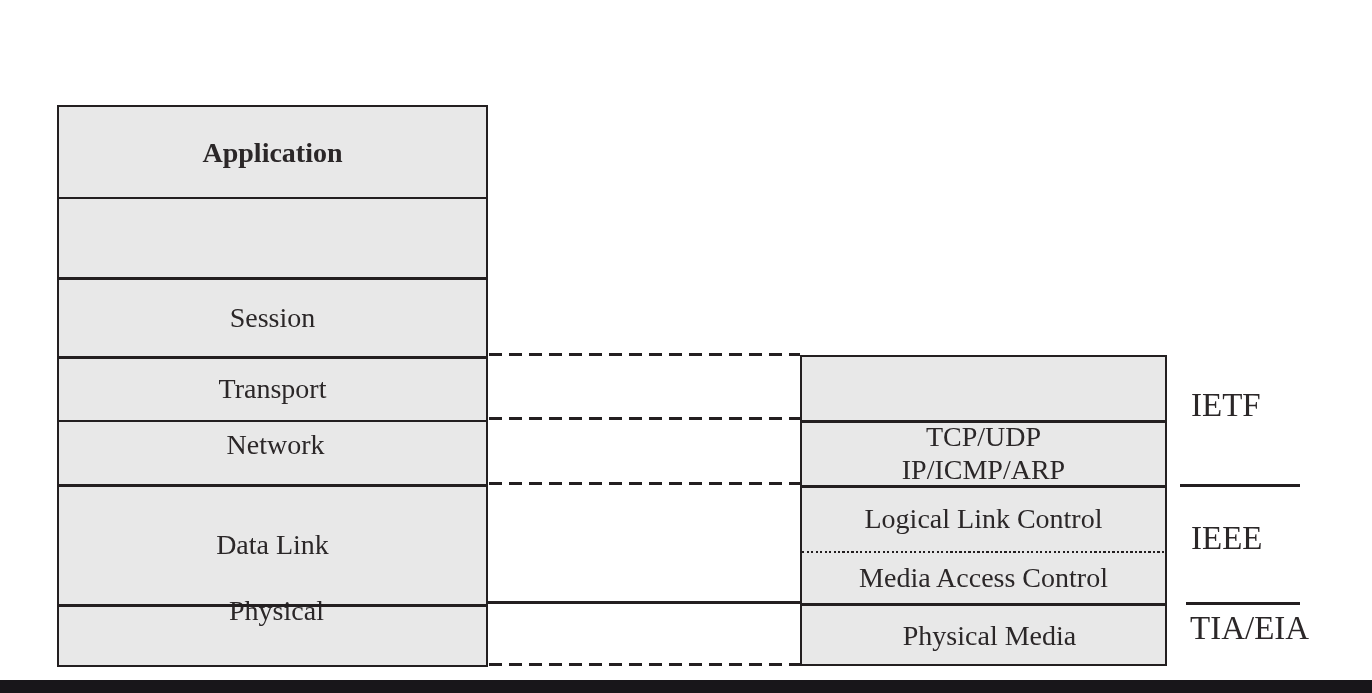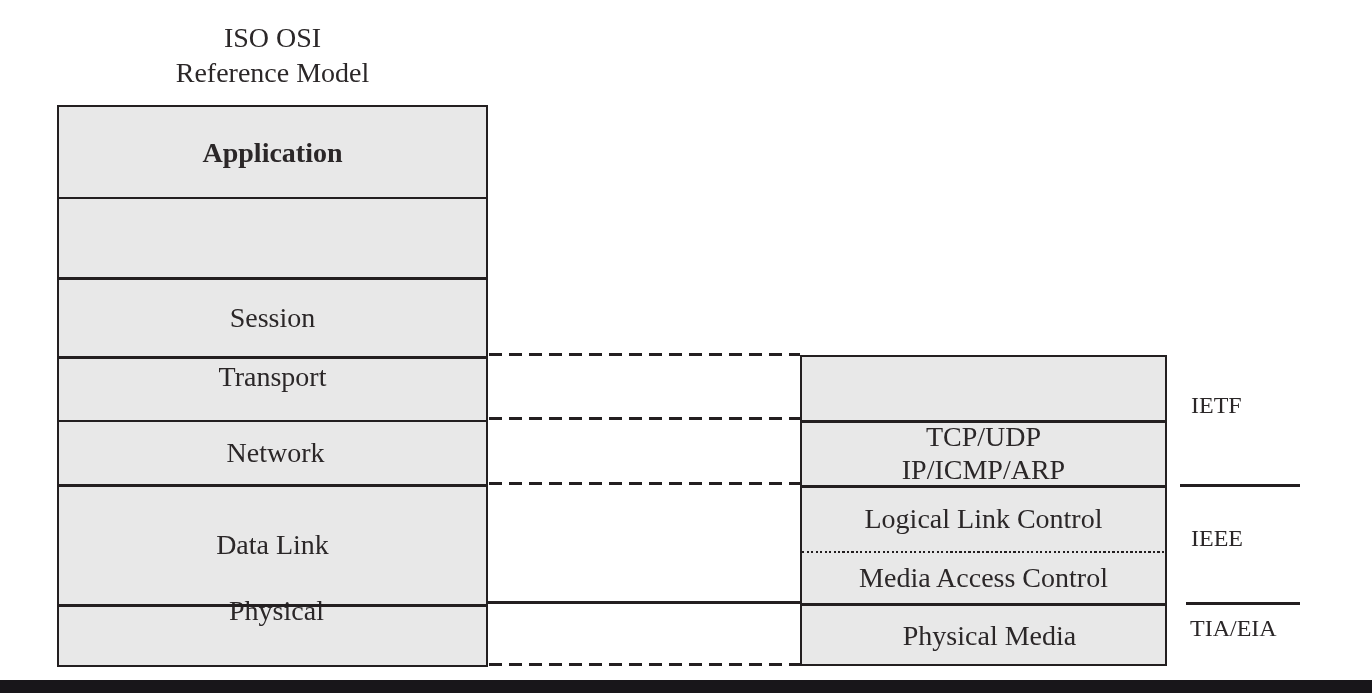--- a/index.html
+++ b/index.html
@@ -42,52 +42,48 @@
     background:repeating-linear-gradient(90deg,var(--line) 0 2px,transparent 2px 4.5px);
   }
   .connector{
     position:absolute;height:3px;
     background:repeating-linear-gradient(90deg,var(--line) 0 13px,transparent 13px 20px);
   }
   .connector.solid{
     background:var(--line);
   }
   .std-label{
-    position:absolute;font-size:24px;line-height:28px;white-space:nowrap;
+    position:absolute;font-size:33px;line-height:28px;white-space:nowrap;
   }
   .std-divider{
     position:absolute;height:3px;background:var(--line);
   }
   .bottom-bar{
     position:absolute;left:0;top:680px;width:1372px;height:13px;
     background:var(--bottom-bar);
   }
 </style>
 </head>
 <body>
 
 <div class="canvas">
 
-  <div class="title">
-    <div>ISO OSI</div>
-    <div>Reference Model</div>
-  </div>
 
   <div class="stack" style="left:57px;top:105px;width:431px;height:562px;">
 
     <div class="layer-label" style="top:0;height:91px;font-weight:bold;">
         <span>Application</span>
       </div>
     <div class="layer-label" style="top:171px;height:79px;">
         <span>Session</span>
       </div>
-    <div class="layer-label" style="top:238px;height:64px;">
+    <div class="layer-label" style="top:250px;height:64px;">
         <span>Transport</span>
       </div>
-    <div class="layer-label" style="top:314px;height:64px;padding-left:6px;">
+    <div class="layer-label" style="top:306px;height:64px;padding-left:6px;">
         <span>Network</span>
       </div>
     <div class="layer-label" style="top:378px;height:120px;">
         <span>Data Link</span>
       </div>
     <div class="layer-label" style="top:472px;height:64px;padding-left:8px;">
         <span>Physical</span>
       </div>
 
     <div class="divider" style="top:90px;height:2px;"></div>

